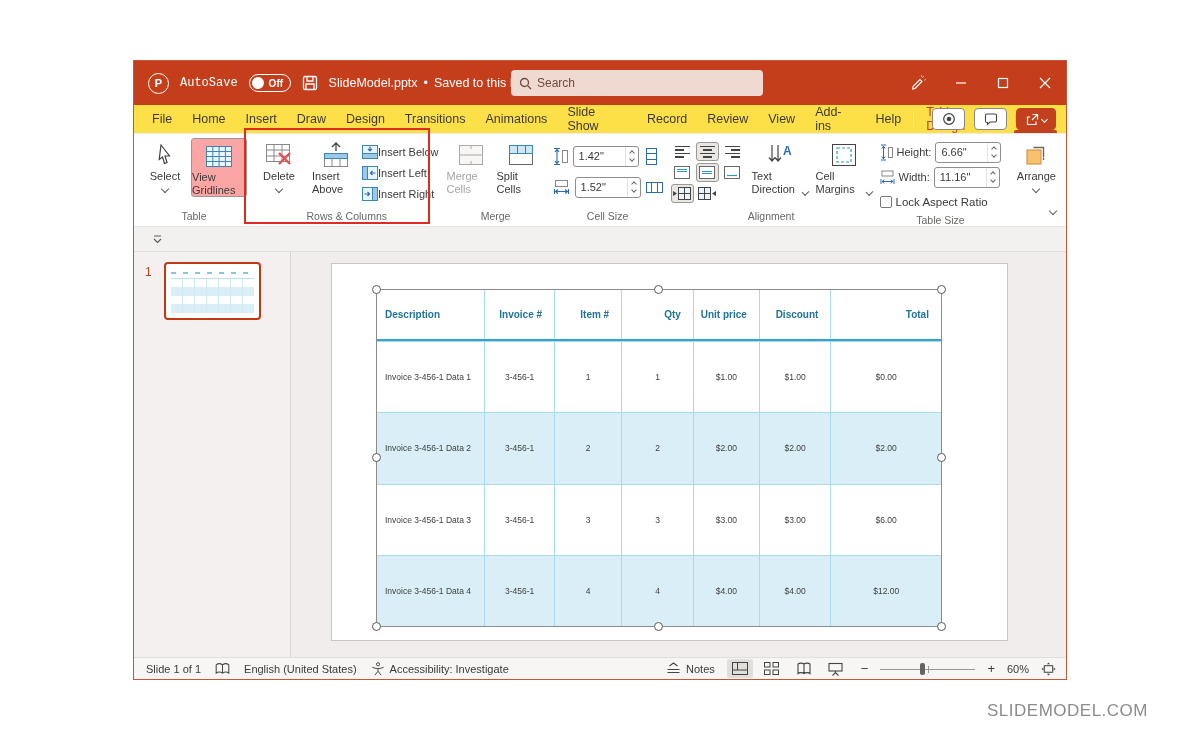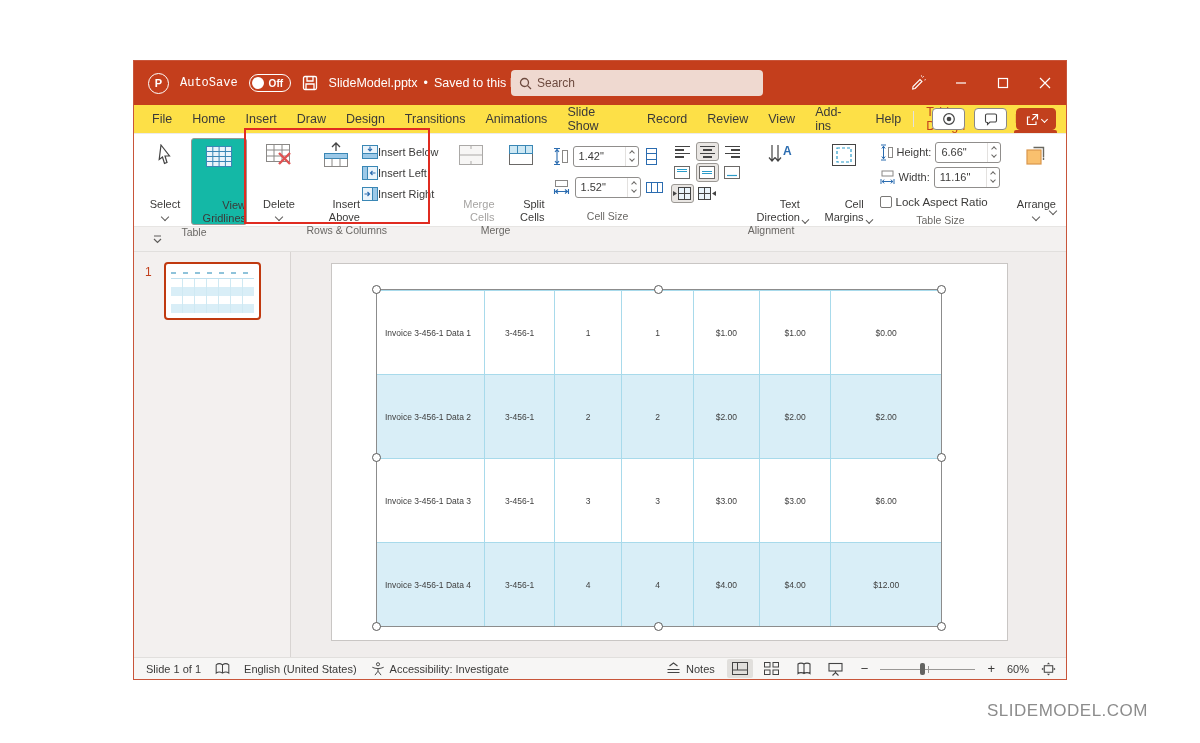--- a/index.html
+++ b/index.html
@@ -39,23 +39,23 @@
   .pill.share { background:#C2401D; border-color:#C2401D; gap:3px; width:40px; }
 
   
   .ribbon { height:92px; background:#fff; display:flex; align-items:stretch; padding:0 4px; position:relative; }
   .rgroup { display:flex; flex-direction:column; align-items:center; padding:4px 3px 1px; }
   .rcontent { flex:1; display:flex; align-items:flex-start; gap:2px; }
   .glabel { font-size:10.5px; color:#6a6865; padding:1px 0 3px; white-space:nowrap; }
   .vsep { width:1px; background:#E3E1DF; margin:5px 1px; }
   .bigbtn { width:48px; display:flex; flex-direction:column; align-items:center; padding-top:2px; cursor:pointer; border-radius:3px; }
   .bigbtn .ic { height:30px; display:flex; align-items:center; justify-content:center; }
-  .bigbtn .bl { font-size:11px; color:#3b3a39; text-align:right; line-height:1.15;margin-top:28px; }
+  .bigbtn .bl { font-size:11px; color:#3b3a39; text-align:left; line-height:1.15; }
   .bigbtn .chev { margin-top:3px; }
-  .bigbtn.boxed { border:1px solid #9b9894; background:#14b8a6; }
+  .bigbtn.boxed { border:1px solid #9b9894; background:#fca5a5; }
   .bigbtn.disabled .bl { color:#A6A4A2; }
   .lblrow { display:flex; align-items:flex-end; gap:3px; }
   .smallcol { display:flex; flex-direction:column; gap:3px; padding-top:5px; }
   .smallbtn { display:flex; align-items:center; font-size:11px; color:#3b3a39; height:18px; cursor:pointer; white-space:nowrap; }
   .spin { display:flex; align-items:center; width:66px; height:21px; border:1px solid #908e8c; border-radius:3px; background:#fff; }
   .spin .val { flex:1; font-size:11px; color:#3b3a39; padding-left:5px; }
   .spin .arrows { width:13px; display:flex; flex-direction:column; align-items:center; gap:2px; border-left:1px solid #E3E1DF; height:100%; justify-content:center; cursor:pointer; }
   .sarr { width:4px; height:4px; border-right:1.2px solid #6a6865; border-bottom:1.2px solid #6a6865; }
   .sarr.up { transform:rotate(-135deg); }
   .sarr.dn { transform:rotate(45deg); }
@@ -535,20 +535,29 @@
             <div class="mini-row"></div>
             <div class="mini-row band"></div>
             <div class="mini-row"></div>
             <div class="mini-row band"></div>
           </div>
         </div>
       </div>
 
       <div class="canvas">
         <div class="ppt-table">
+          <div class="trow hd">
+            <div class="tcell c0">Description</div>
+            <div class="tcell c1">Invoice #</div>
+            <div class="tcell c2">Item #</div>
+            <div class="tcell c3">Qty</div>
+            <div class="tcell c4">Unit price</div>
+            <div class="tcell c5">Discount</div>
+            <div class="tcell c6">Total</div>
+          </div>
           <div class="trow">
             <div class="tcell c0">Invoice 3-456-1 Data 1</div>
             <div class="tcell c1">3-456-1</div>
             <div class="tcell c2">1</div>
             <div class="tcell c3">1</div>
             <div class="tcell c4">$1.00</div>
             <div class="tcell c5">$1.00</div>
             <div class="tcell c6">$0.00</div>
           </div>
           <div class="trow band">

